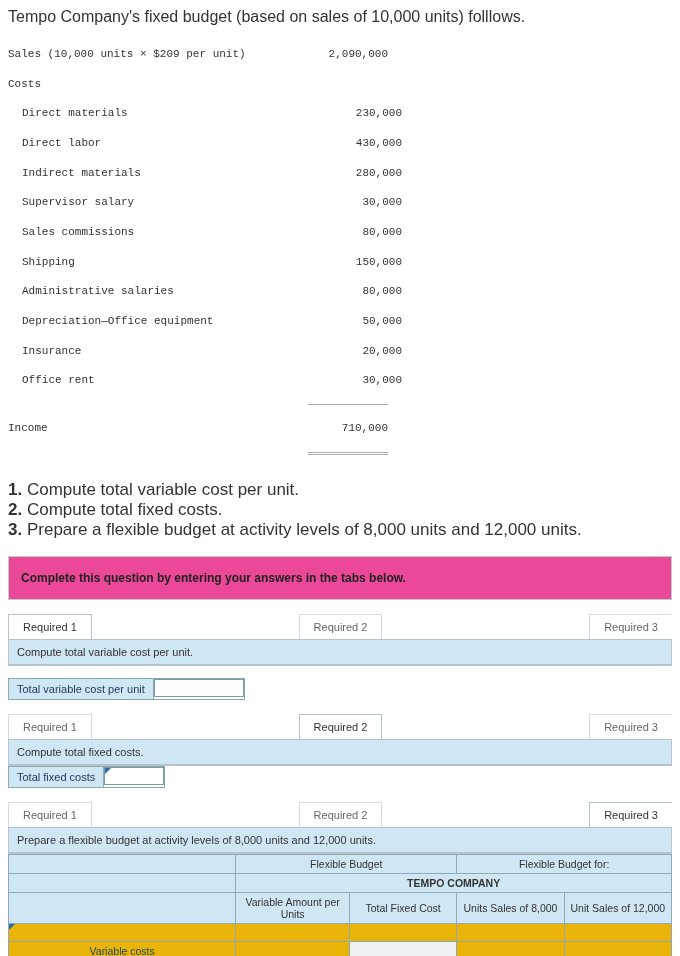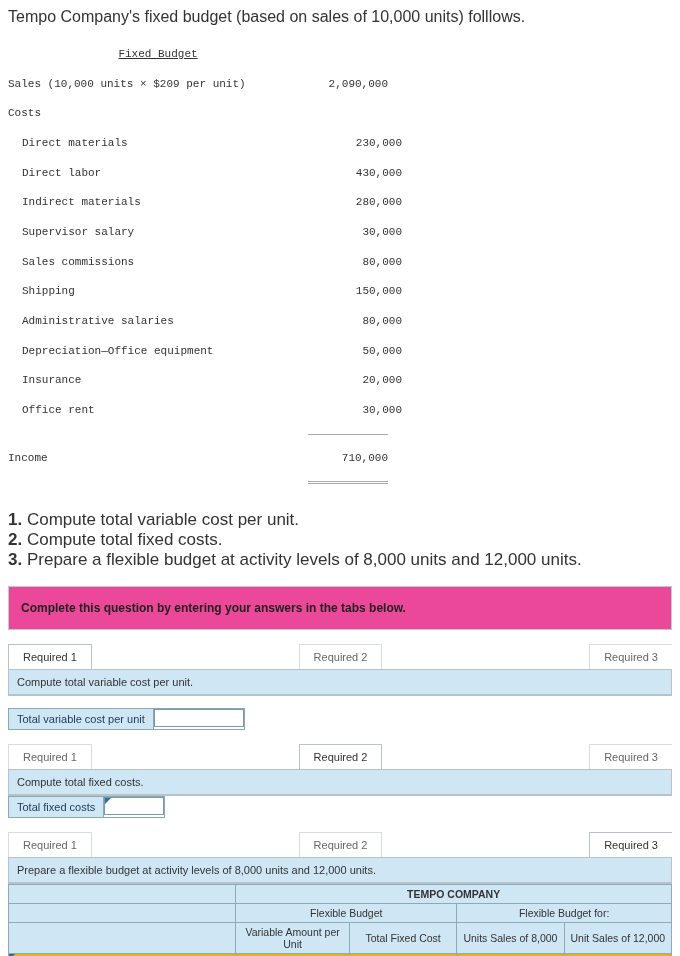--- a/index.html
+++ b/index.html
@@ -130,21 +130,20 @@
   .flex-table td.input-cell .mini-tri { }
   .flex-table td.grey { background:#eef2f4; }
   .col-desc { width: 180px; }
 </style>
 </head>
 <body>
 
 <div class="intro">Tempo Company's fixed budget (based on sales of 10,000 units) folllows.</div>
 
 <div class="budget-block">
-<div class="row"><span class="lbl" style="text-align:center;"><span class="uline">Fixed Budget</span></span><span class="val"></span></div>
 <div class="row"><span class="lbl">Sales (10,000 units × $209 per unit)</span><span class="val">2,090,000</span></div>
 <div class="row"><span class="lbl">Costs</span><span class="val"></span></div>
 <div class="row"><span class="lbl" style="padding-left:14px">Direct materials</span><span class="val">230,000</span></div>
 <div class="row"><span class="lbl" style="padding-left:14px">Direct labor</span><span class="val">430,000</span></div>
 <div class="row"><span class="lbl" style="padding-left:14px">Indirect materials</span><span class="val">280,000</span></div>
 <div class="row"><span class="lbl" style="padding-left:14px">Supervisor salary</span><span class="val">30,000</span></div>
 <div class="row"><span class="lbl" style="padding-left:14px">Sales commissions</span><span class="val">80,000</span></div>
 <div class="row"><span class="lbl" style="padding-left:14px">Shipping</span><span class="val">150,000</span></div>
 <div class="row"><span class="lbl" style="padding-left:14px">Administrative salaries</span><span class="val">80,000</span></div>
 <div class="row"><span class="lbl" style="padding-left:14px">Depreciation—Office equipment</span><span class="val">50,000</span></div>
@@ -218,30 +217,30 @@
   <colgroup>
     <col class="col-desc">
     <col style="width:90px">
     <col style="width:85px">
     <col style="width:85px">
     <col style="width:85px">
   </colgroup>
   <tbody>
       <tr>
     <th></th>
-    <th colspan="4" class="hdr-dark">TEMPO COMPANY</th>
-  </tr>
-  <tr>
-    <th></th>
     <th colspan="2">Flexible Budget</th>
     <th colspan="2">Flexible Budget for:</th>
   </tr>
   <tr>
     <th></th>
-    <th>Variable Amount per Unit</th>
+    <th colspan="4" class="hdr-dark">TEMPO COMPANY</th>
+  </tr>
+  <tr>
+    <th></th>
+    <th>Variable Amount per Units</th>
     <th>Total Fixed Cost</th>
     <th>Units Sales of 8,000</th>
     <th>Unit Sales of 12,000</th>
   </tr>
   <tr>
     <td class="input-cell">
           <span class="mini-tri"></span>
         </td>
     <td class="input-cell"></td>
     <td class="input-cell"></td>

